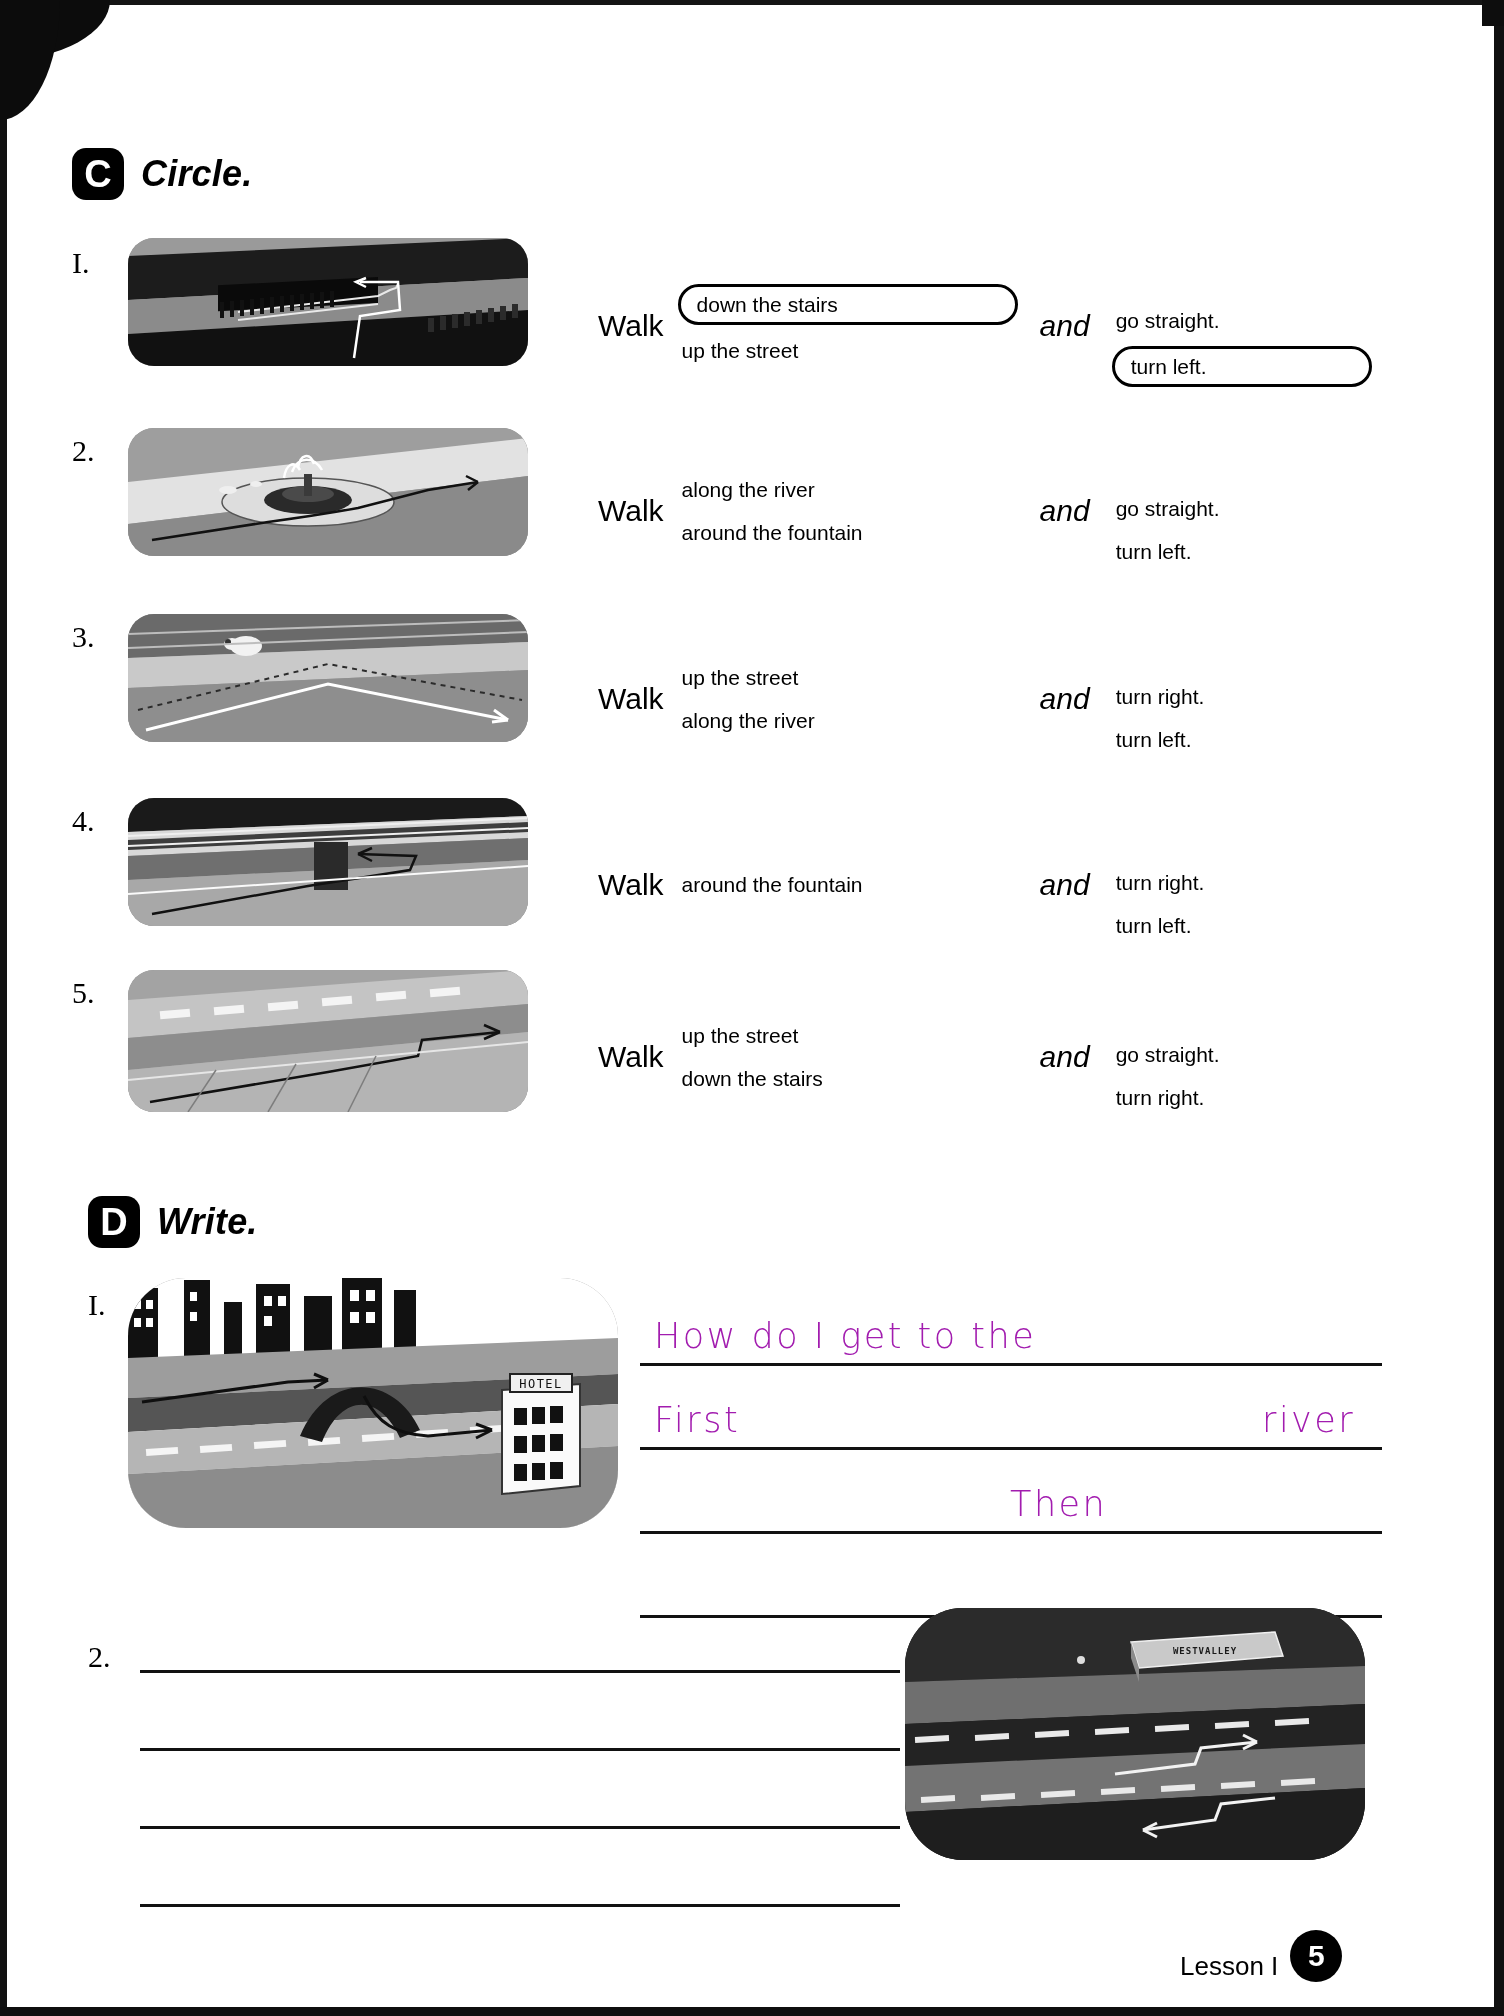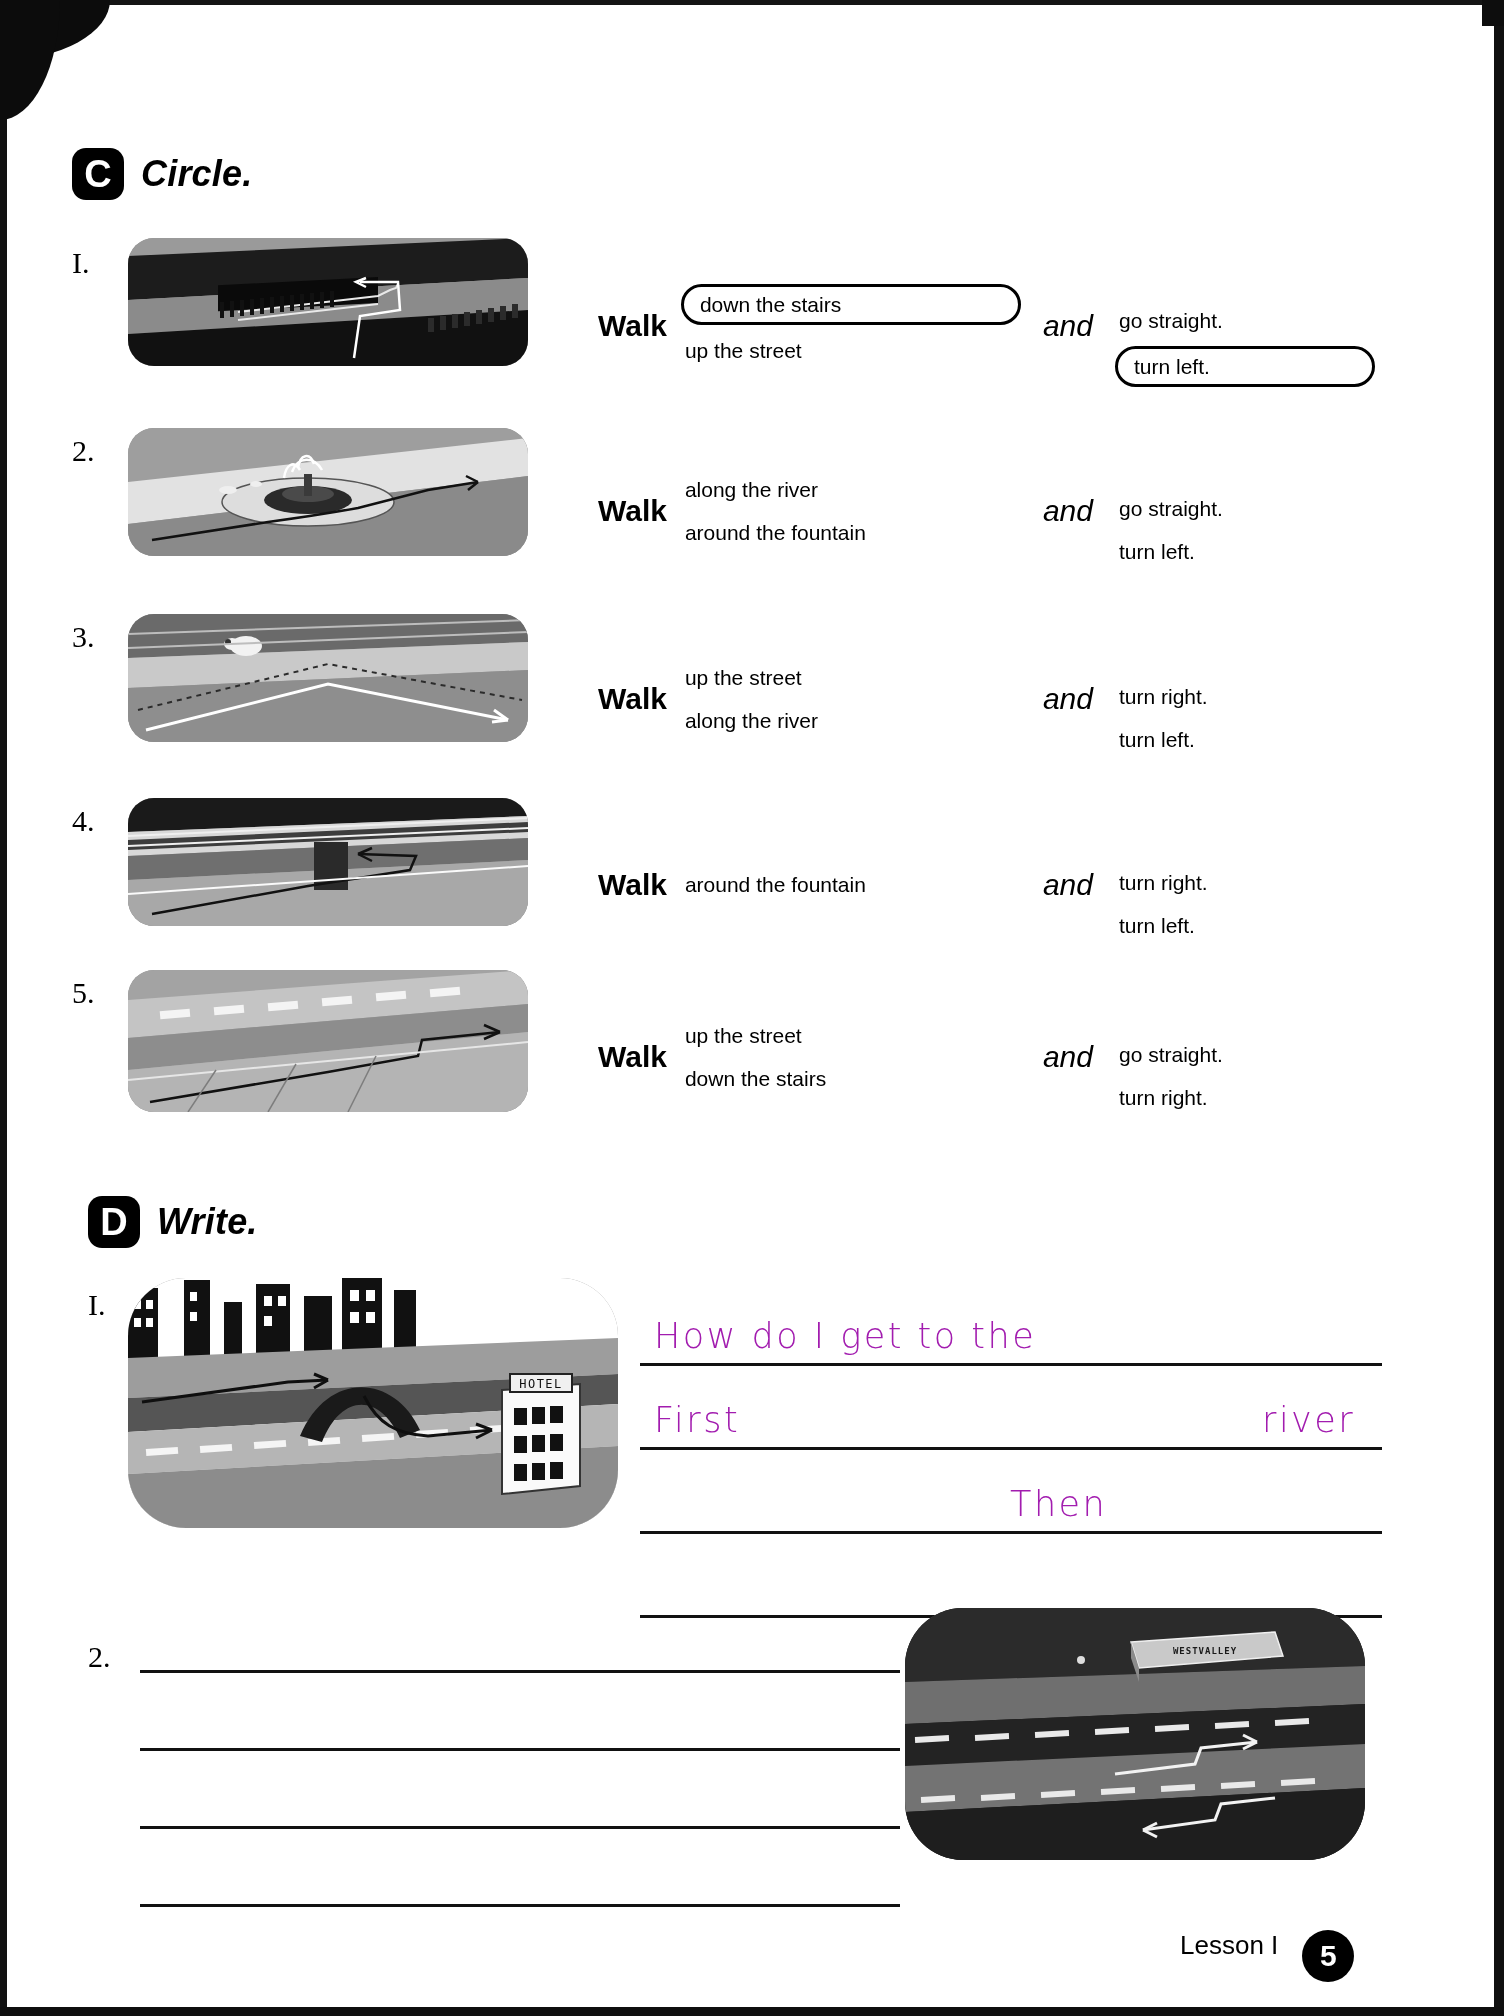--- a/index.html
+++ b/index.html
@@ -37,40 +37,40 @@
 
   
   .num{position:absolute;font-size:30px;font-family:"Liberation Serif", serif;}
 
   
   .thumb{position:absolute;border-radius:26px;overflow:hidden;background:#8e8e8e;}
   .thumb svg{display:block;}
 
   
   .row{position:absolute;display:flex;align-items:center;}
-  .walk{font-size:30px;margin-right:14px;font-weight:bold;}
+  .walk{font-size:30px;margin-right:14px;}
   .optpair{display:flex;flex-direction:column;gap:8px;}
   .opt{font-size:21px;line-height:1.0;white-space:nowrap;padding:7px 4px;}
   .opt.circled{
     border:3px solid #000;border-radius:30px;padding:7px 16px;
     position:relative;
   }
   .andw{font-size:30px;margin:0 22px;font-style:italic;}
   .col-left{width:340px;}
   .col-right{width:260px;margin-top:39px;}
 
   
   .wline{position:absolute;height:3px;background:#111;}
   .hand{
     position:absolute;font-family:"DejaVu Sans", sans-serif;
     font-size:35px;letter-spacing:2.5px;color:#a21caf;font-weight:300;
   }
 
   
-  .footer{position:absolute;display:flex;align-items:flex-start;gap:24px;}
+  .footer{position:absolute;display:flex;align-items:flex-end;gap:12px;}
   .footer-label{font-size:26px;}
   .page-dot{
     width:52px;height:52px;border-radius:50%;background:#000;color:#fff;
     font-size:30px;font-weight:bold;line-height:52px;text-align:center;
   }
 </style>
 </head>
 <body>
 
 <div class="sheet">

